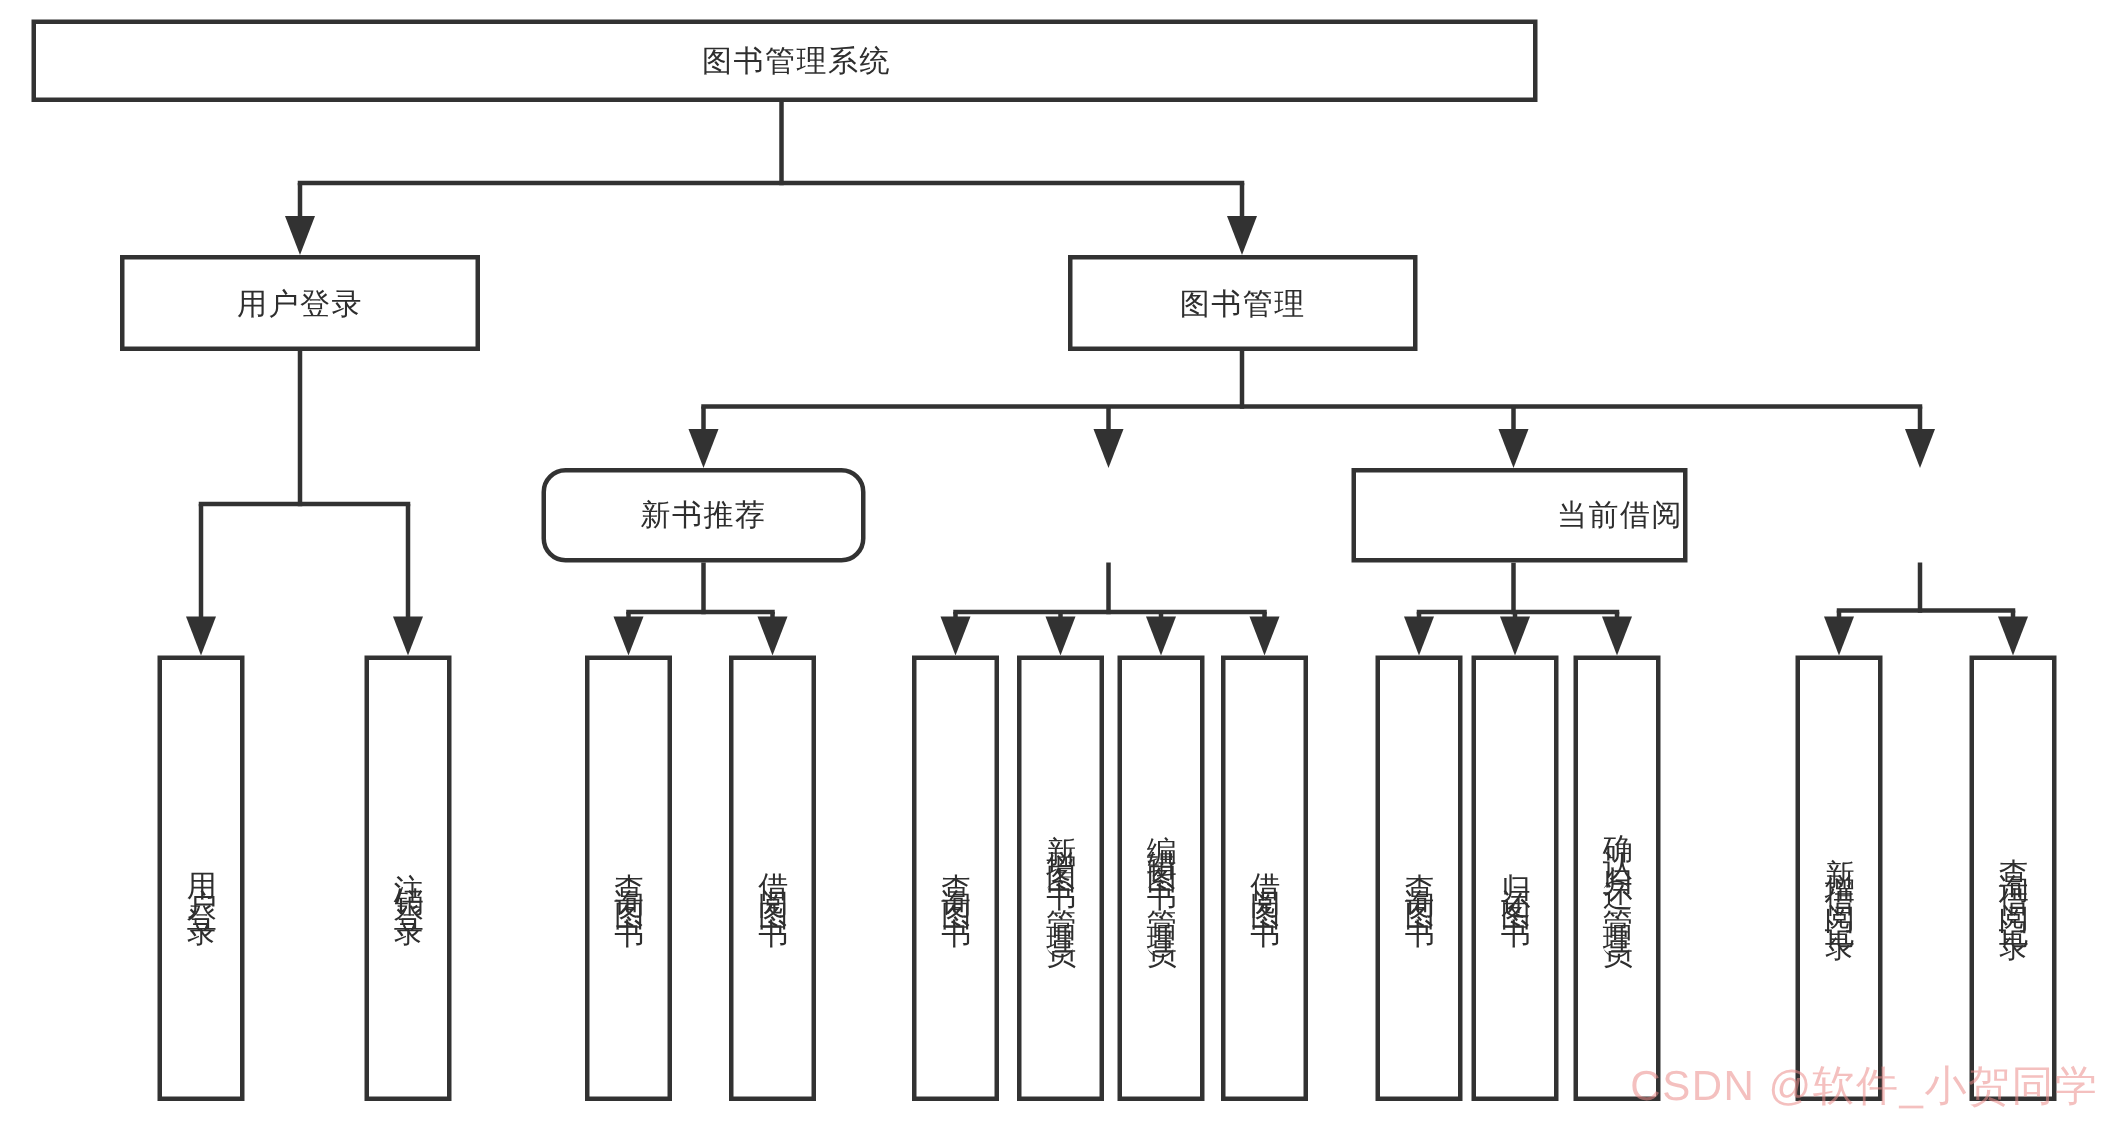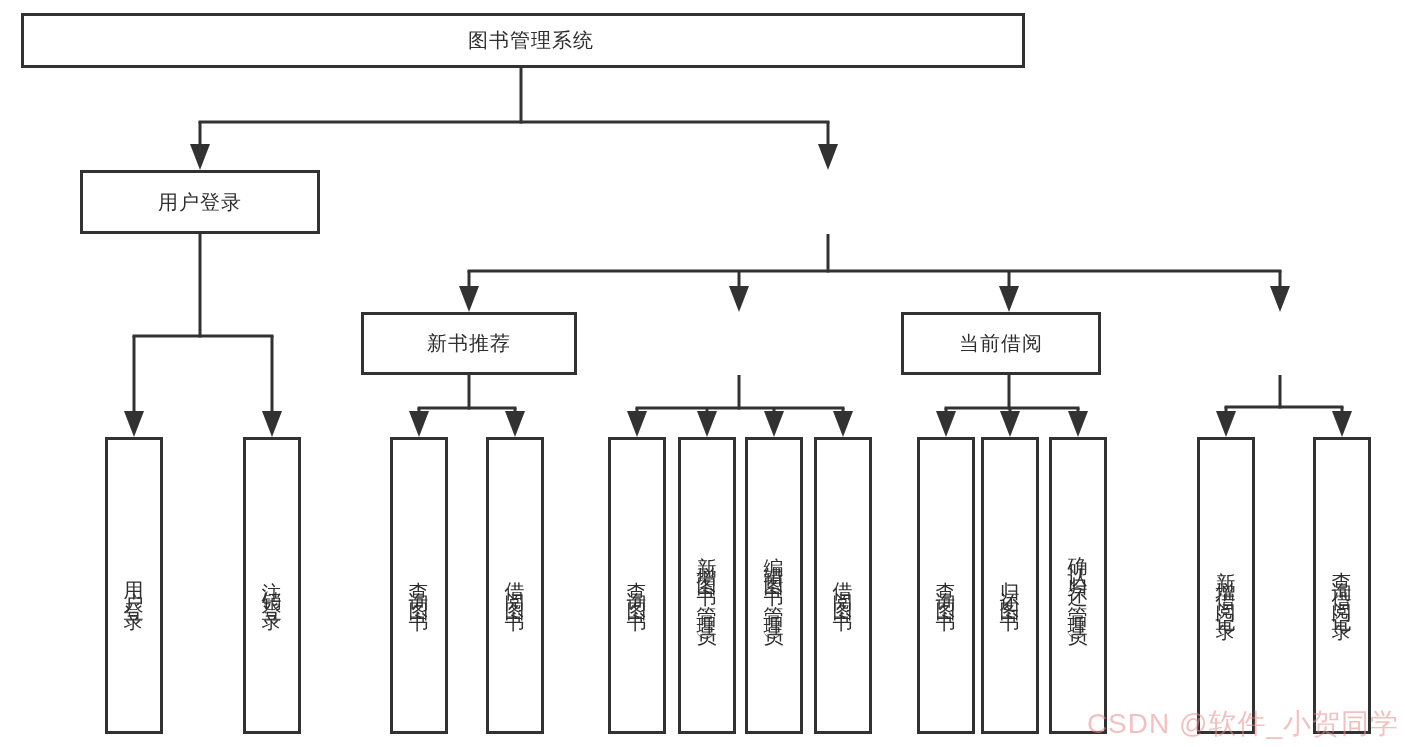--- a/index.html
+++ b/index.html
@@ -119,25 +119,28 @@
       <polygon points="1332,411 1352,411 1342,437" fill="#323232"></polygon>
     </svg>
 
   <div class="node" style="left:21px; top:13px; width:1004px; height:55px;padding-left:16px;">
     <span class="hlabel">图书管理系统</span>
   </div>
 
   <div class="node" style="left:80px; top:170px; width:240px; height:64px;">
     <span class="hlabel">用户登录</span>
   </div>
+  <div class="node" style="left:712px; top:170px; width:233px; height:64px;">
+    <span class="hlabel">图书管理</span>
+  </div>
 
-  <div class="node" style="left:361px; top:312px; width:216px; height:63px;">
+  <div class="node" style="left:361px; top:312px; width:216px; height:63px;border-radius:16px;">
     <span class="hlabel">新书推荐</span>
   </div>
-  <div class="node" style="left:901px; top:312px; width:200px; height:63px;">
+  <div class="node" style="left:901px; top:312px; width:224px; height:63px;justify-content:flex-end;">
     <span class="hlabel">当前借阅</span>
   </div>
 
   <div class="node leaf" style="left:105px;">
     <span class="vtext">用户登录</span>
   </div>
   <div class="node leaf" style="left:243px;">
     <span class="vtext">注销登录</span>
   </div>
 

